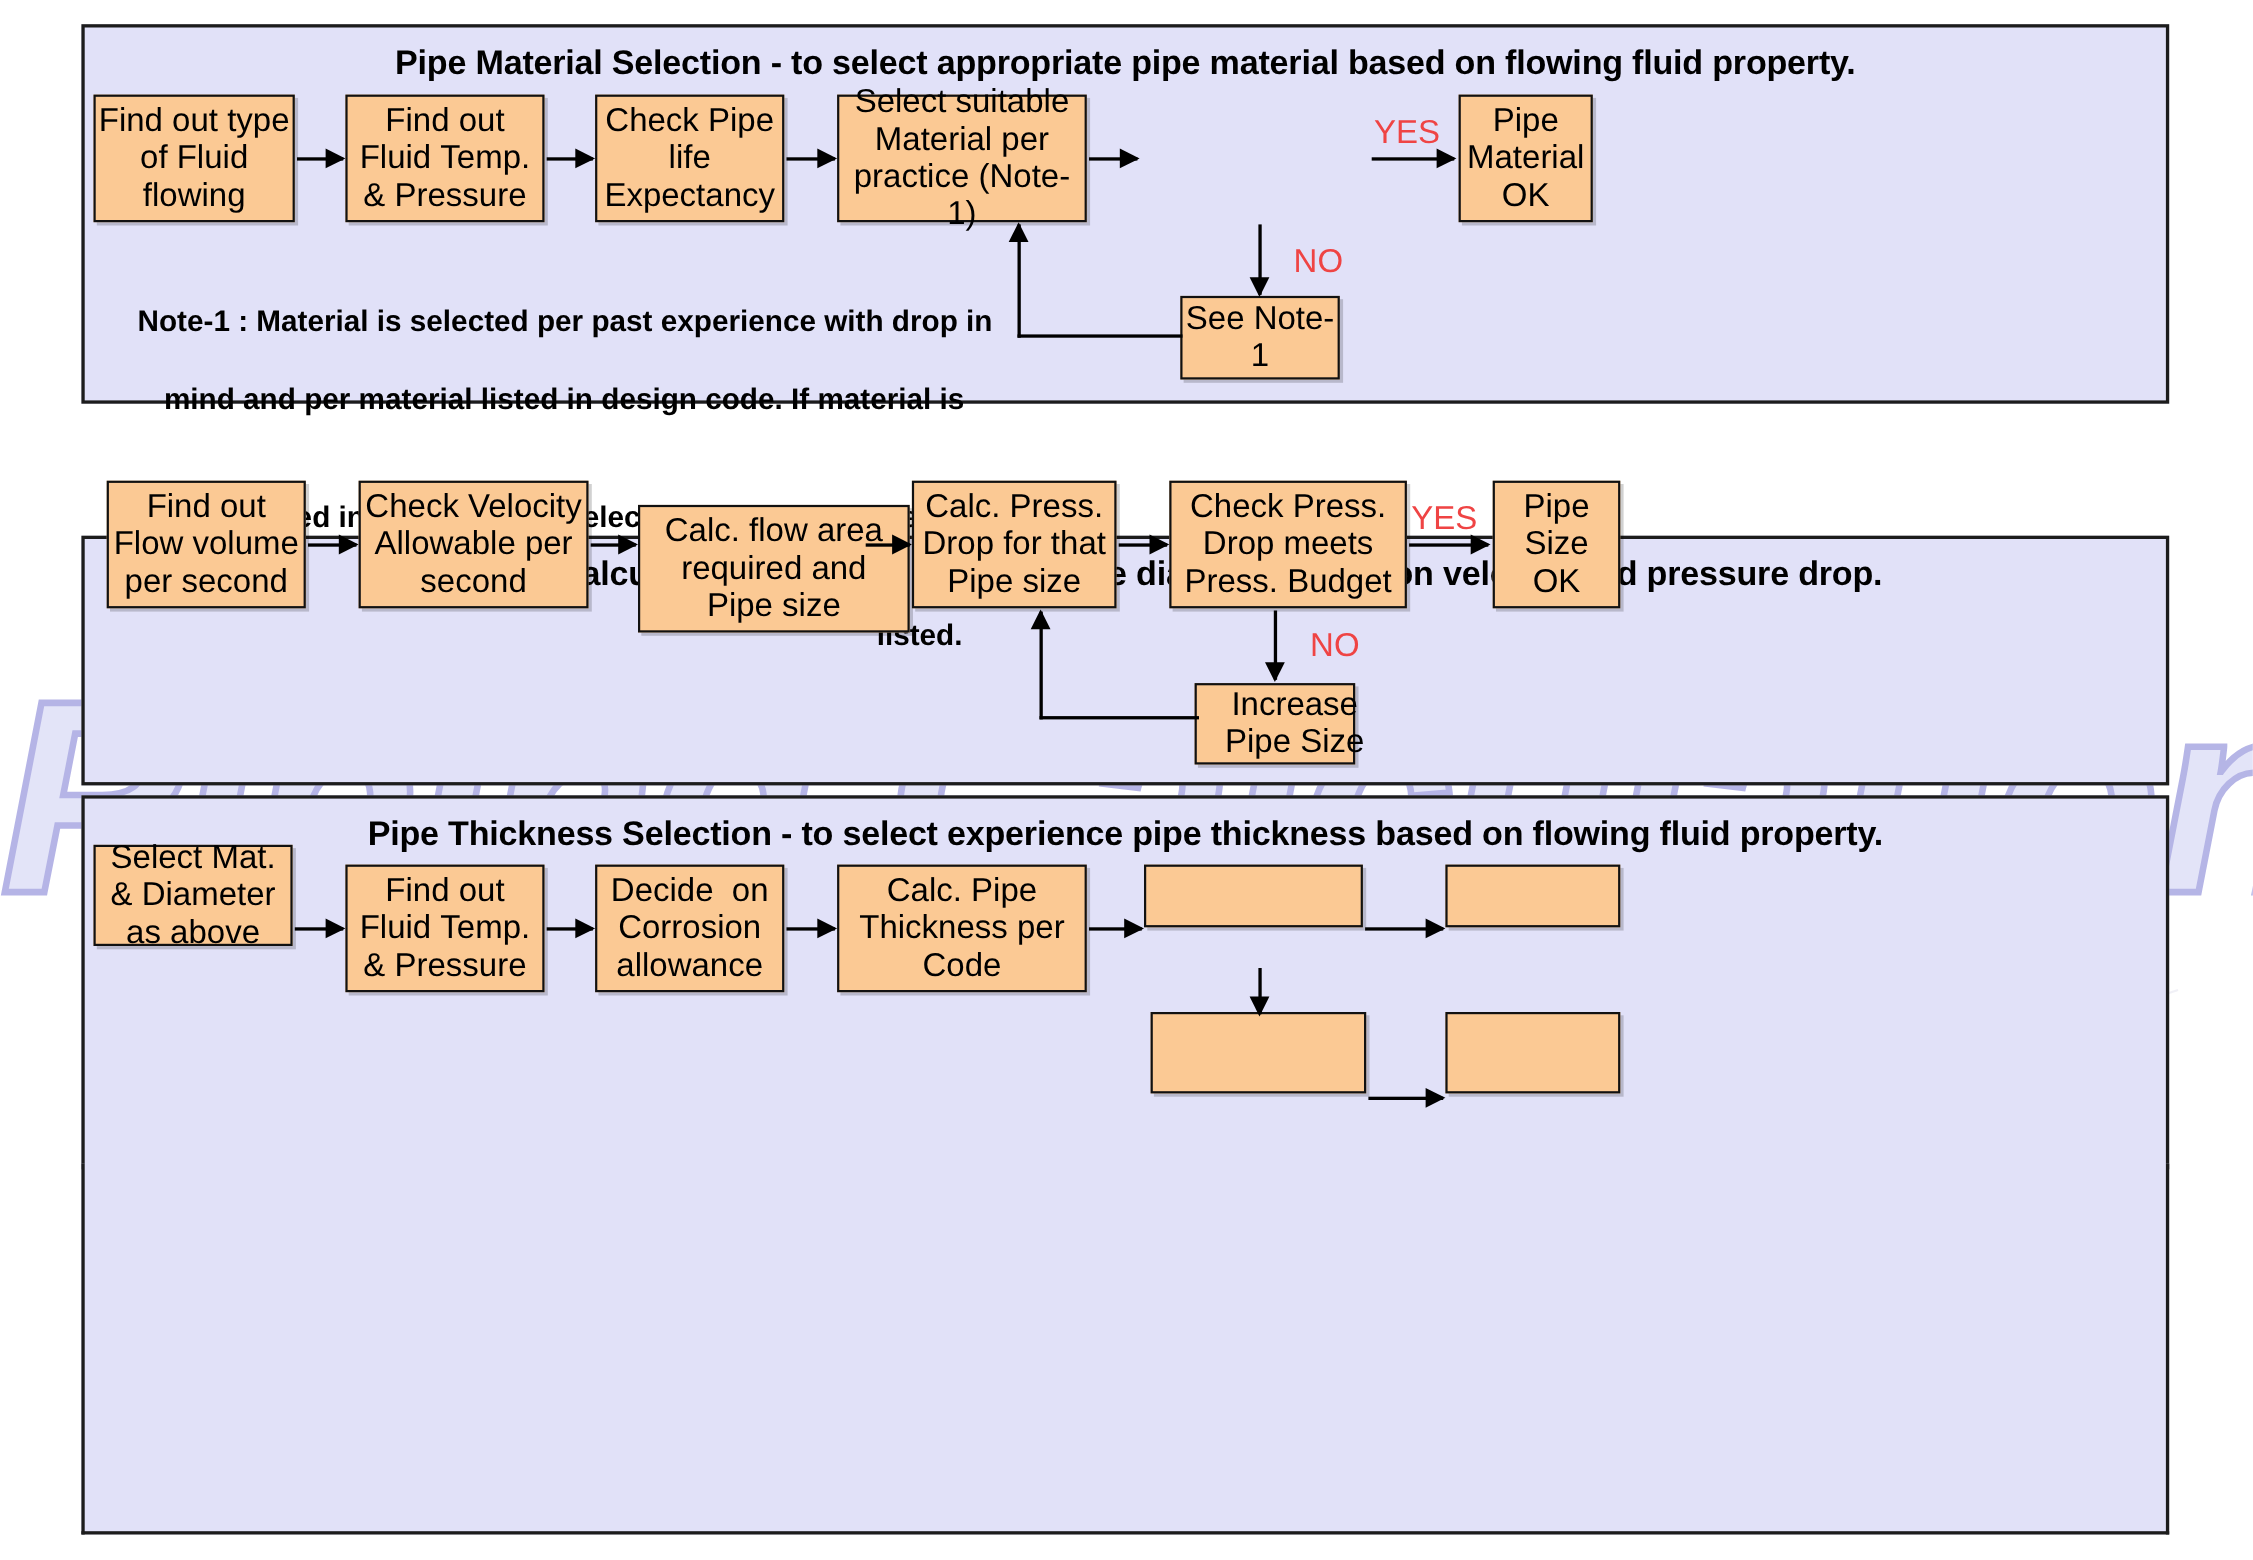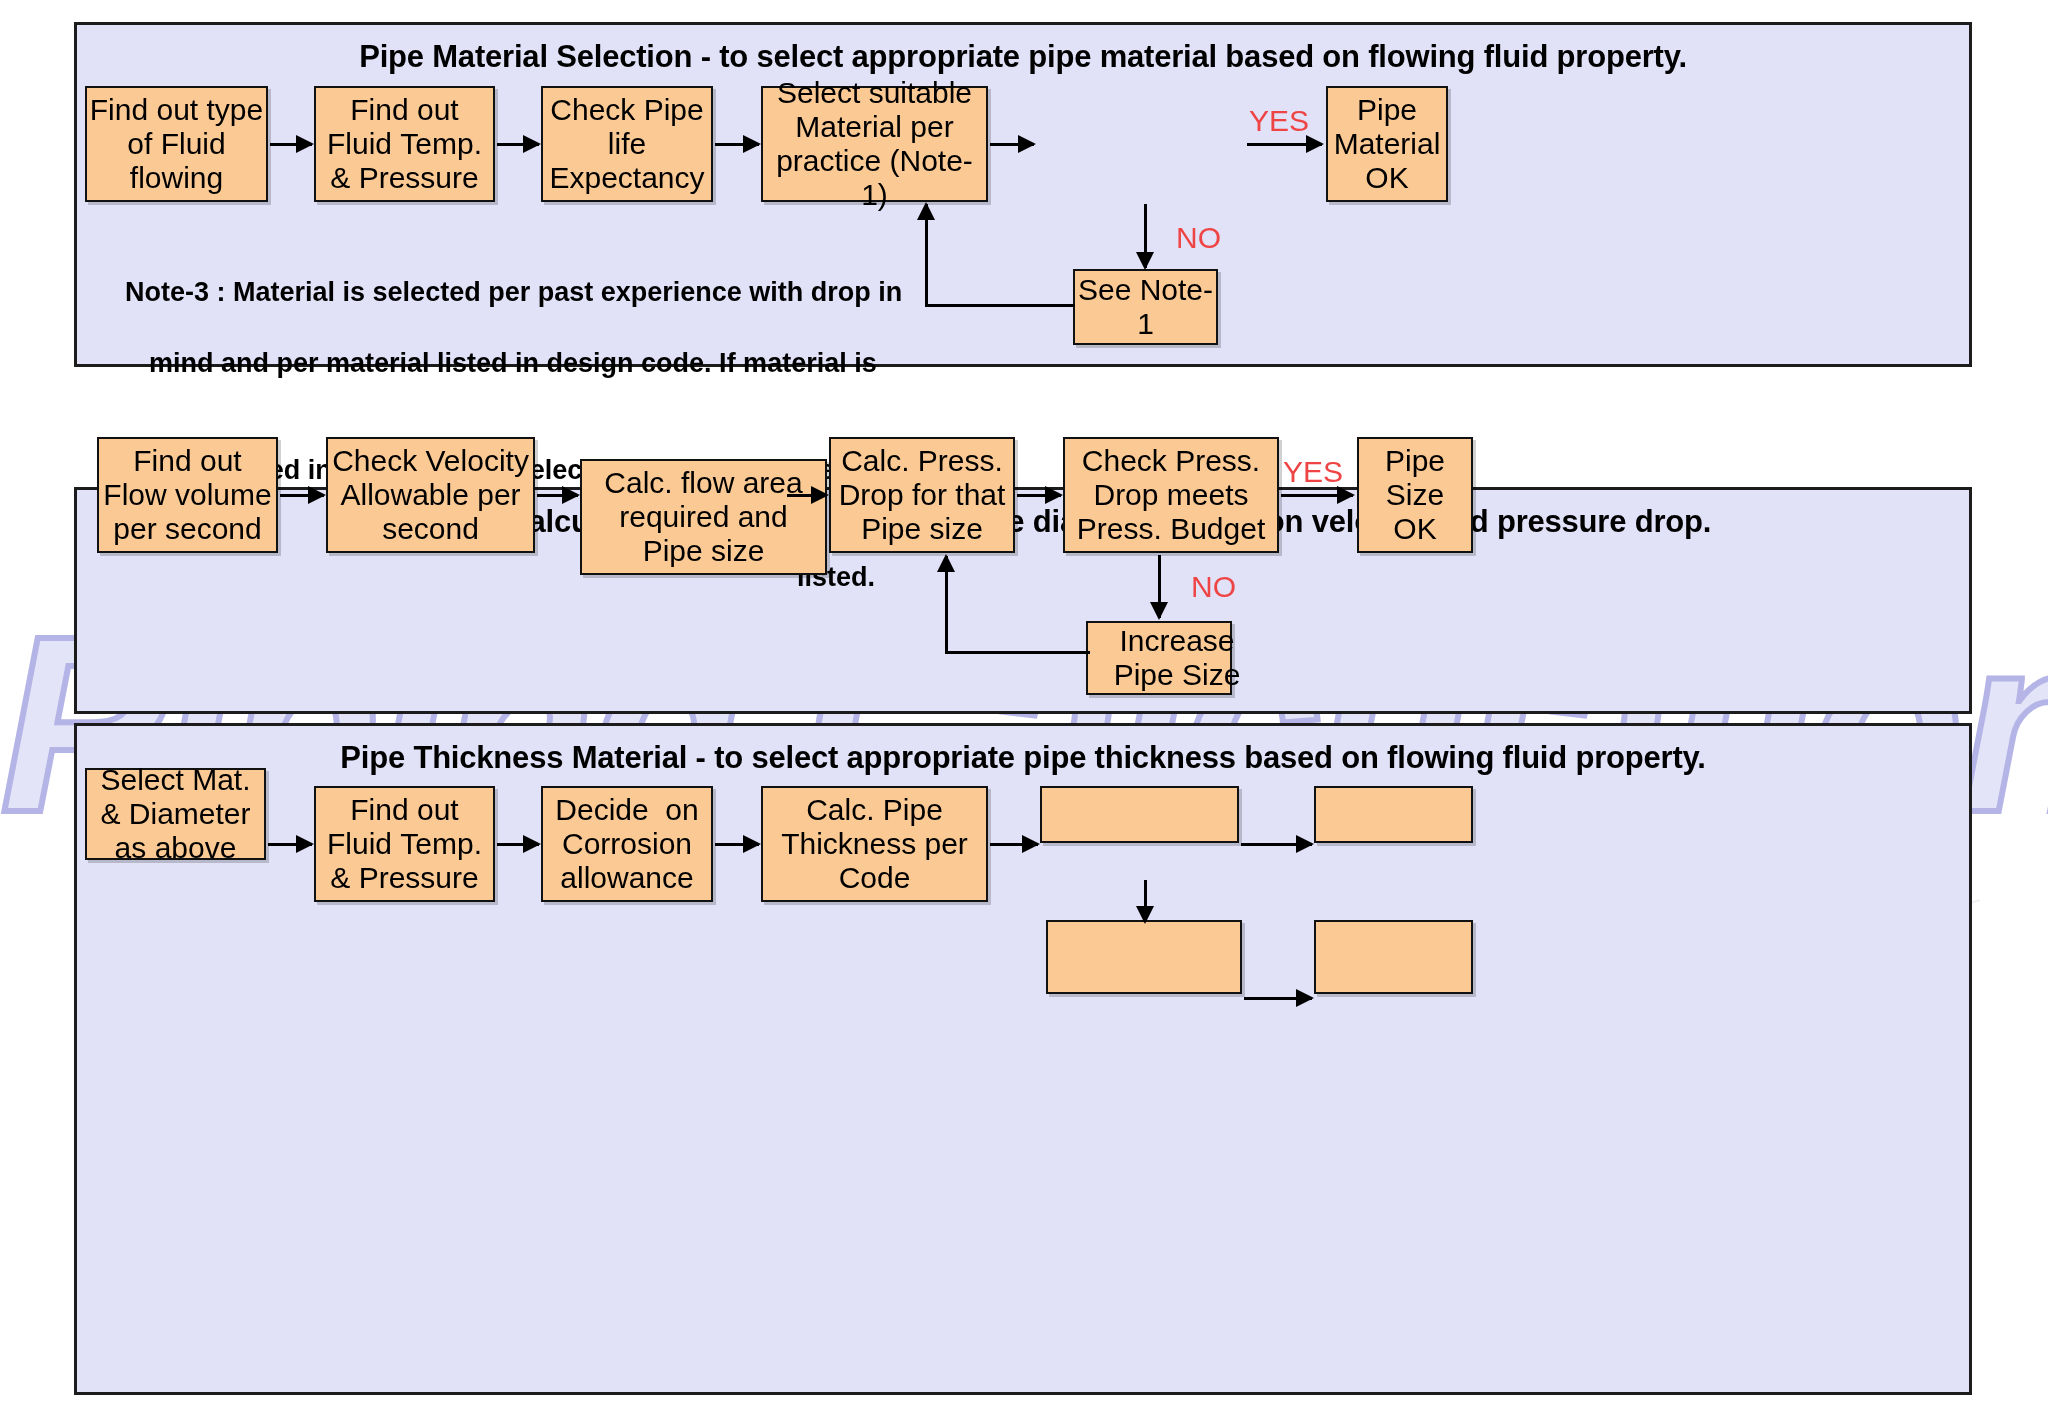--- a/index.html
+++ b/index.html
@@ -151,21 +151,21 @@
   <div class="edge-label" style="left:1176px;top:221px;">NO</div>
 
   <div class="box" style="left:1073px;top:269px;width:145px;height:76px;">
     <span>See&nbsp;Note-<br>1</span>
   </div>
 
   <div class="plain-h" style="left:925px;top:304px;width:150px;"></div>
   <div class="varrow up" style="left:925px;top:204px;height:103px;"></div>
 
   <div class="note" style="left:95px;top:239px;width:780px;">
-    <span><span>Note-3 : </span><span>Material is selected per past experience with drop in</span></span>
+    <span><span>Note-1 : </span><span>Material is selected per past experience with drop in</span></span>
     <span class="cont">mind and per material listed in design code. If material is</span>
     <span class="cont">not listed in code we may select next suitable material</span>
     <span class="cont">listed.</span>
   </div>
 
   <div class="panel" style="left:74px;top:487px;width:1898px;height:227px;">
     <div class="panel-title">Pipe Sizing Calculation - to select required pipe diameter based on velocity and pressure drop.</div>
   </div>
 
   <div class="box" style="left:97px;top:437px;width:181px;height:116px;z-index:8;">
@@ -202,21 +202,21 @@
   <div class="edge-label" style="left:1191px;top:570px;z-index:9;">NO</div>
 
   <div class="box" style="left:1086px;top:621px;width:146px;height:74px;z-index:8;padding-left:36px;">
     <span>Increase<br>Pipe&nbsp;Size</span>
   </div>
 
   <div class="plain-h" style="left:945px;top:651px;width:145px;z-index:9;"></div>
   <div class="varrow up" style="left:945px;top:556px;height:98px;z-index:9;"></div>
 
   <div class="panel" style="left:74px;top:723px;width:1898px;height:340px;">
-    <div class="panel-title">Pipe Thickness Material - to select appropriate pipe thickness based on flowing fluid property.</div>
+    <div class="panel-title">Pipe Thickness Selection - to select experience pipe thickness based on flowing fluid property.</div>
   </div>
 
   <div class="panel" style="left:74px;top:1058px;width:1898px;height:337px;border-top:none;"></div>
 
   <div class="box" style="left:85px;top:768px;width:181px;height:92px;text-align:center;">
     <span>Select&nbsp;Mat.<br>&amp;&nbsp;Diameter<br>as&nbsp;above</span>
   </div>
   <div class="harrow" style="left:268px;top:843px;width:44px;"></div>
 
   <div class="box" style="left:314px;top:786px;width:181px;height:116px;">

